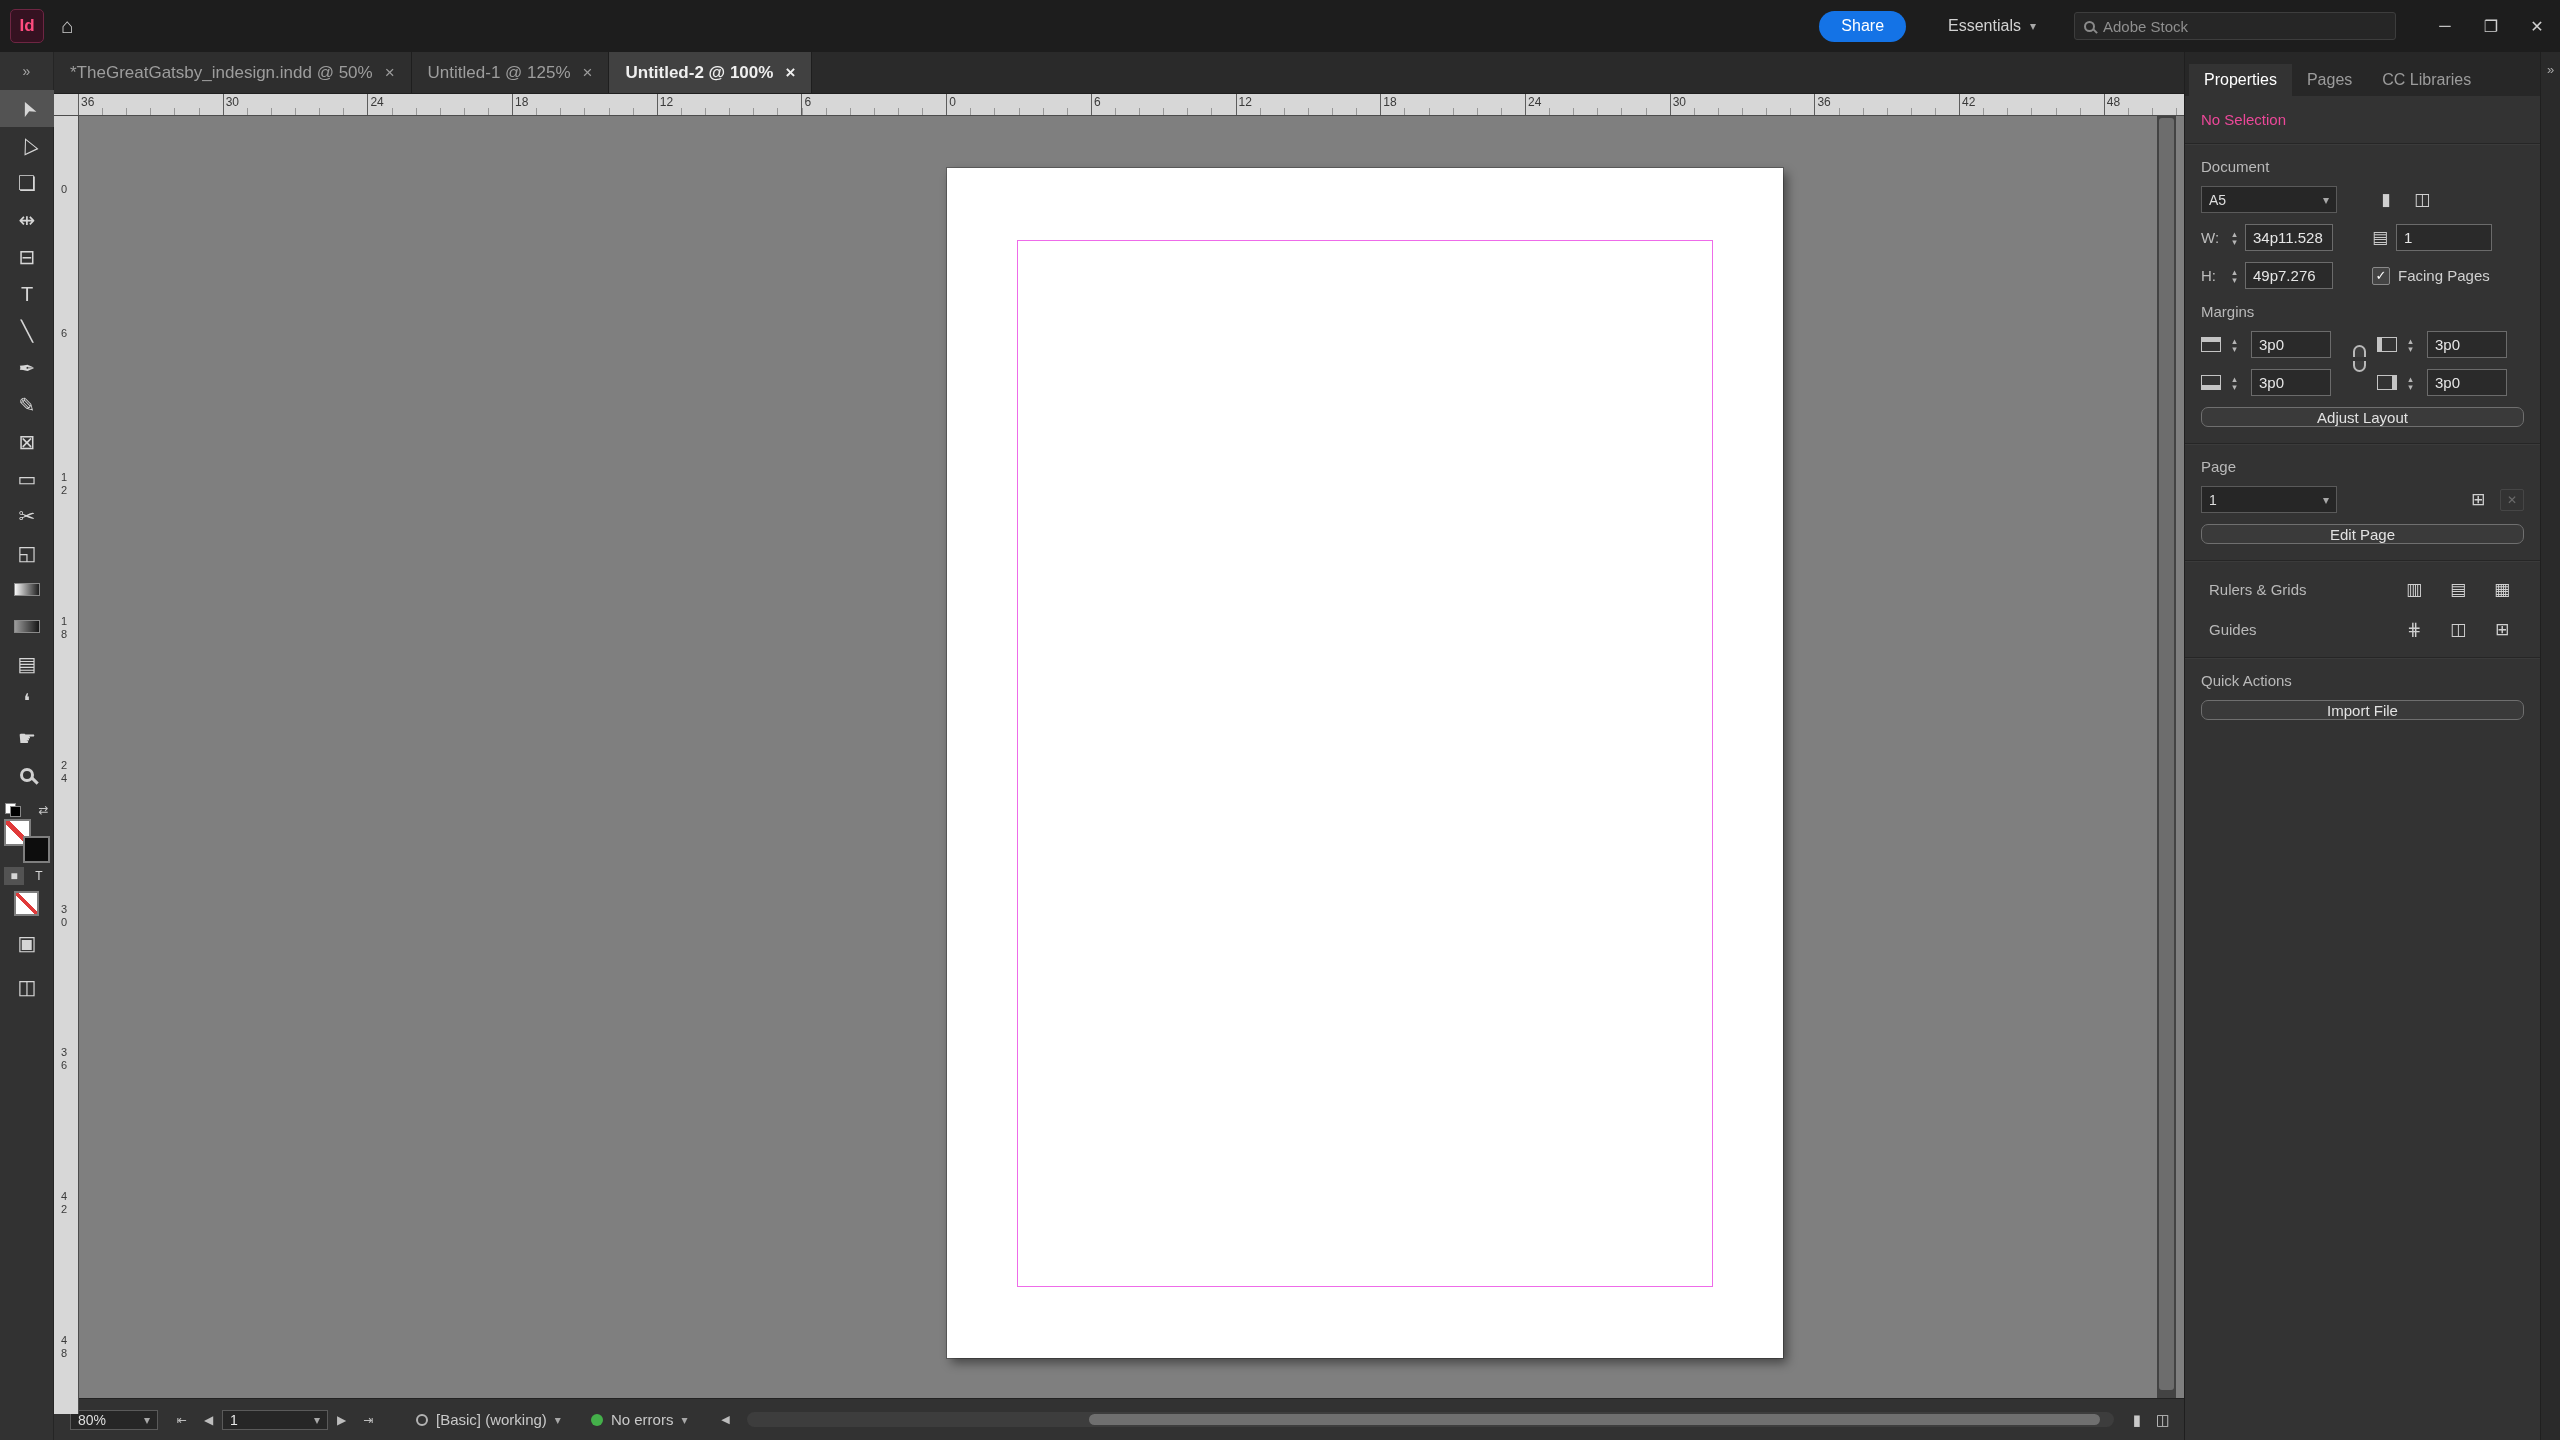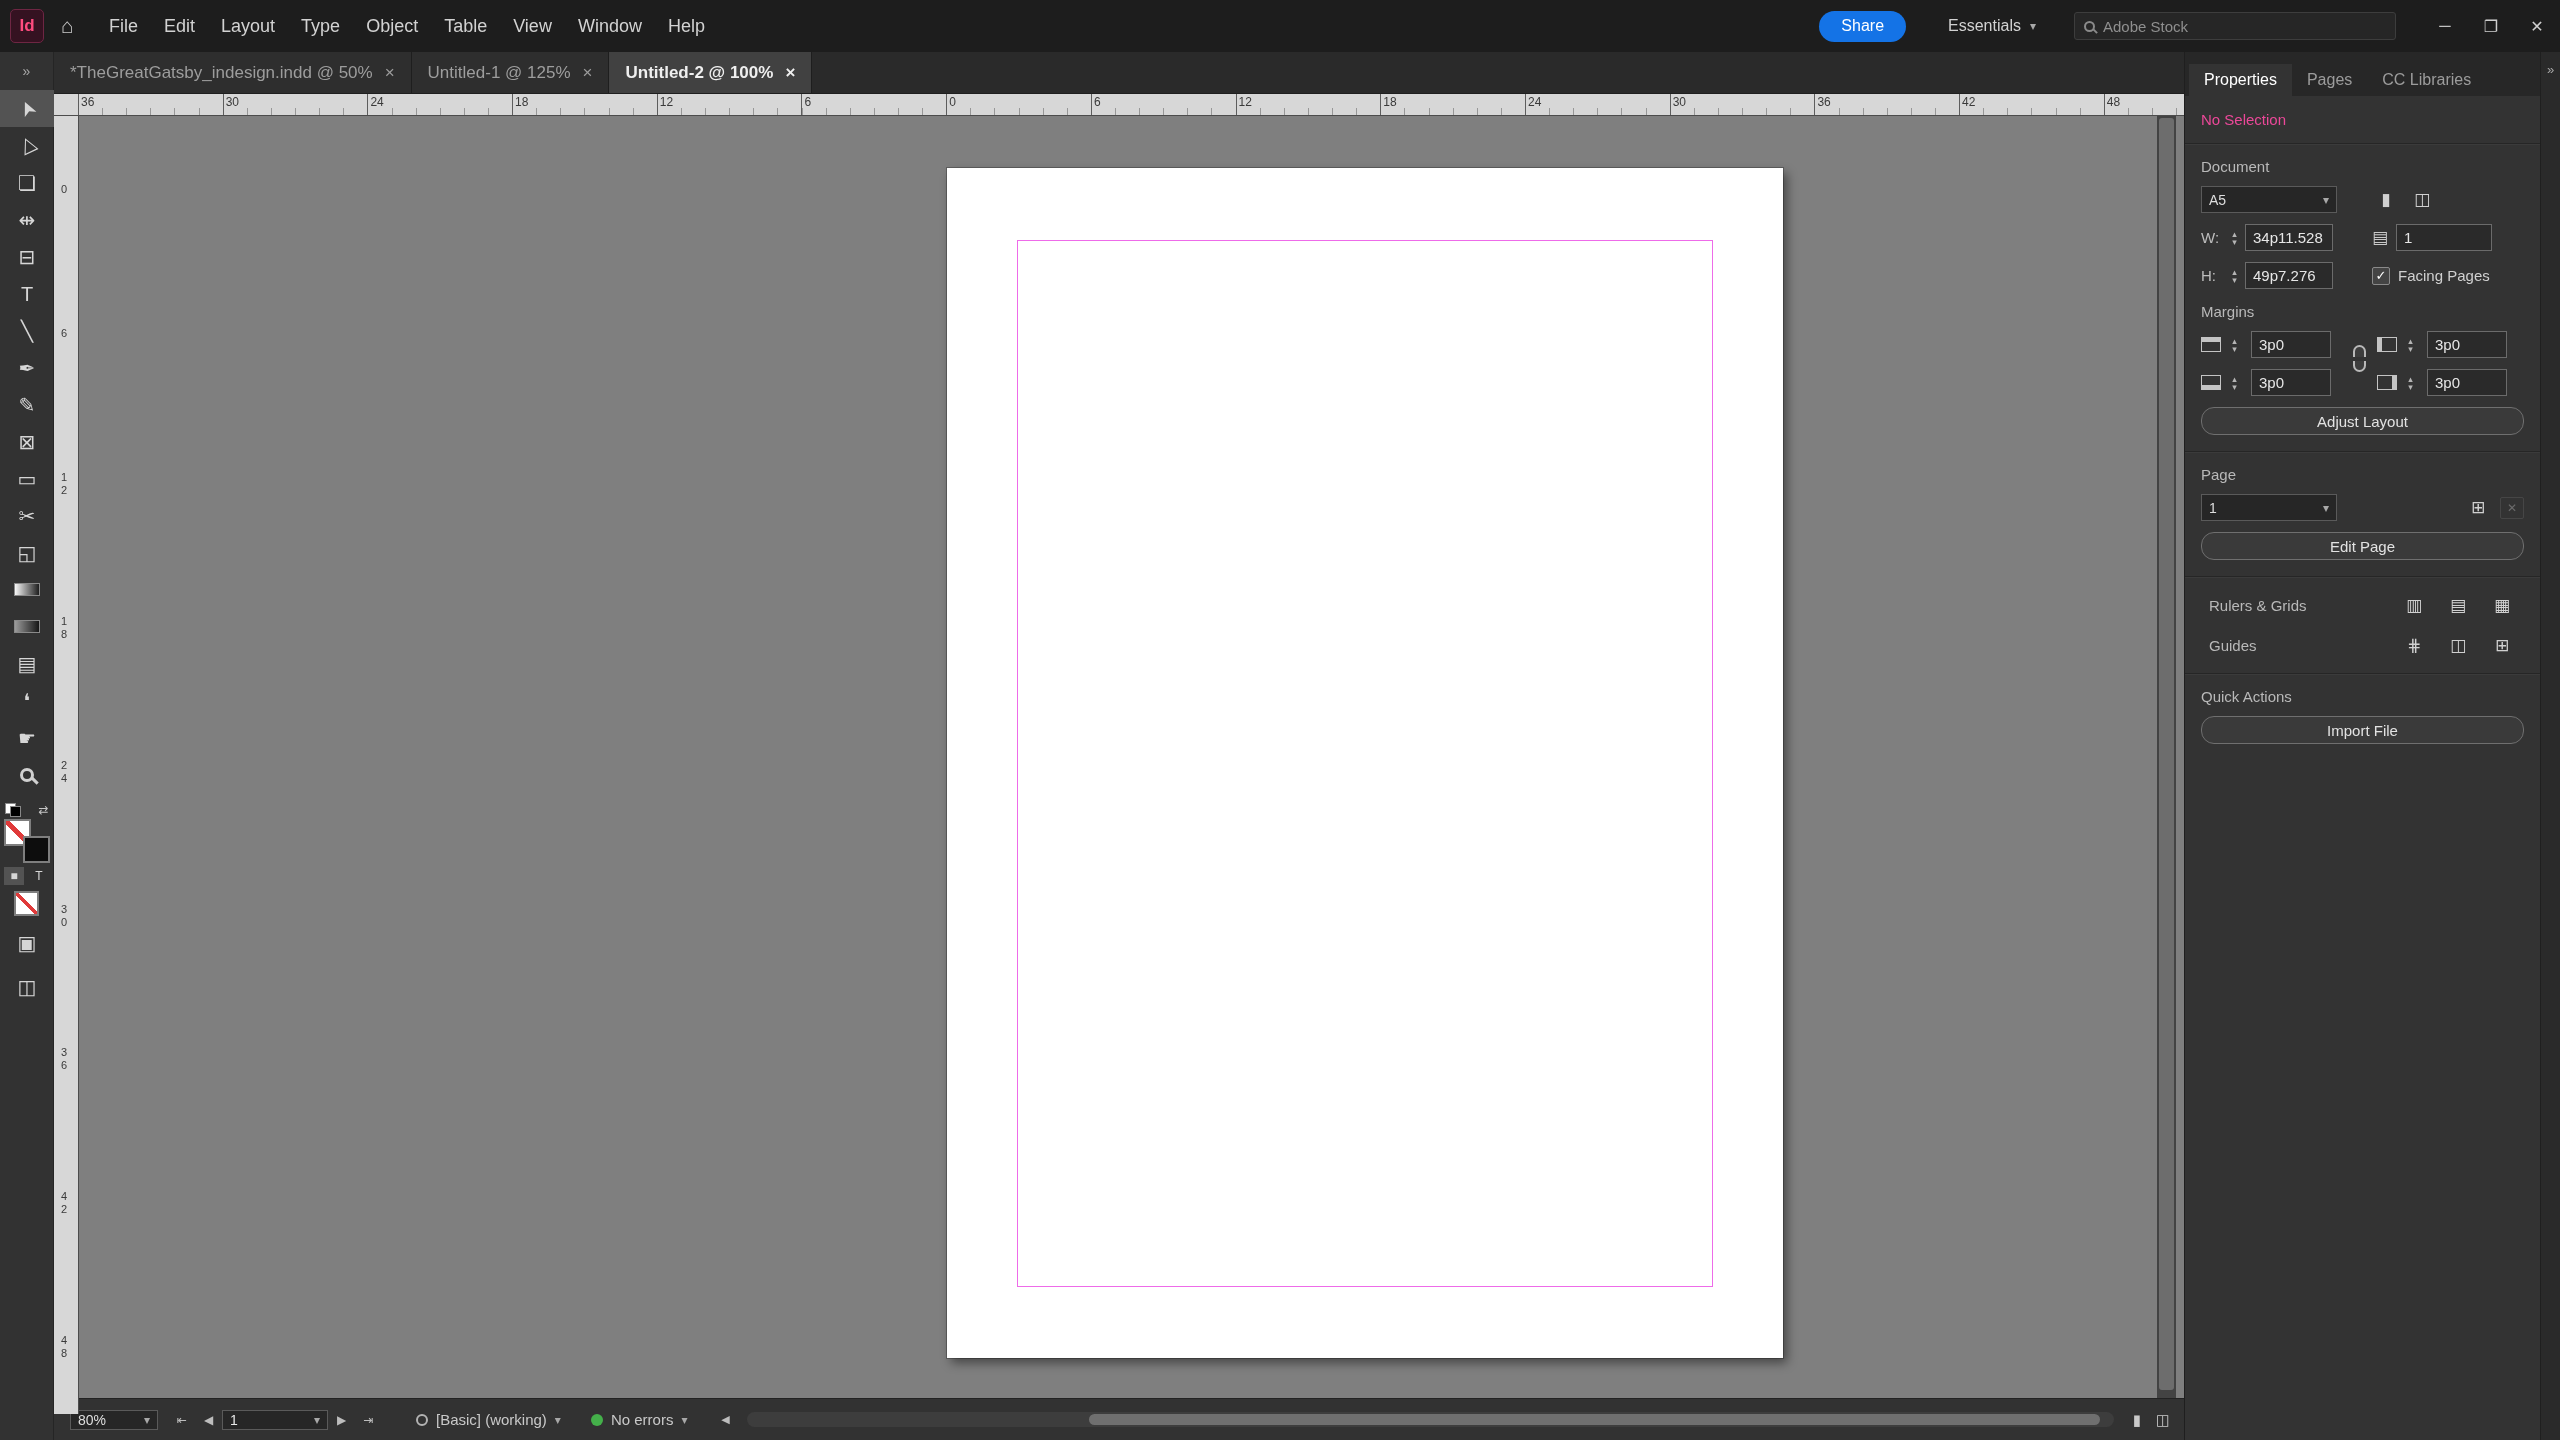--- a/index.html
+++ b/index.html
@@ -159,50 +159,38 @@
   .m-icon { width:20px; height:15px; border:1px solid #c4c4c4; flex:0 0 auto; }
   .m-icon.m-top { border-top-width:5px; }
   .m-icon.m-bottom { border-bottom-width:5px; }
   .m-icon.m-inside { border-left-width:5px; margin-left:40px; }
   .m-icon.m-outside { border-right-width:5px; margin-left:40px; }
   .num-input.m { width:80px; }
   .chain { position:absolute; left:152px; top:14px; width:13px; height:27px; border:2px solid #b9b9b9;
            border-radius:7px; background:#3d3d3d; }
   .chain::after { content:""; position:absolute; left:-4px; right:-4px; top:50%; height:4px;
                   margin-top:-2px; background:#333333; }
-  .panel-btn { display:block; width:100%; height:28px; background:#3a3a3a; border:1px solid #6f6f6f;
-               border-radius:13px; color:#e2e2e2; font-size:15px; margin:4px 0 16px; }
+  .panel-btn { display:block; width:100%; height:20px; background:#3a3a3a; border:1px solid #6f6f6f;
+               border-radius:7px; color:#e2e2e2; font-size:15px; margin:4px 0 16px; }
   .icons3 { display:flex; align-items:center; gap:16px; }
 
   .right-strip { position:absolute; top:52px; right:0; width:20px; bottom:0; background:#2a2a2a;
                  border-left:1px solid #1f1f1f; text-align:center; z-index:25; }
   .right-strip span { display:inline-block; margin-top:10px; font-size:13px; color:#a8a8a8; }
 </style>
 </head>
 <body>
 
 <div id="app">
 
   <header class="titlebar">
     <div class="logo">
       <span>Id</span>
     </div>
     <button class="home-btn">⌂</button>
-    <nav class="menubar">
-
-    <button class="menu-item">File</button>
-        <button class="menu-item">Edit</button>
-        <button class="menu-item">Layout</button>
-        <button class="menu-item">Type</button>
-        <button class="menu-item">Object</button>
-        <button class="menu-item">Table</button>
-        <button class="menu-item">View</button>
-        <button class="menu-item">Window</button>
-        <button class="menu-item">Help</button>
-      </nav>
     <div class="tb-spacer"></div>
     <button class="share-btn">Share</button>
     <div class="workspace-switch">
       <span>Essentials</span>
       <span class="chev">▾</span>
     </div>
     <div class="stock-search">
       <span class="lens-icon"></span>
       <input class="stock-input" placeholder="Adobe Stock" style="">
     </div>

